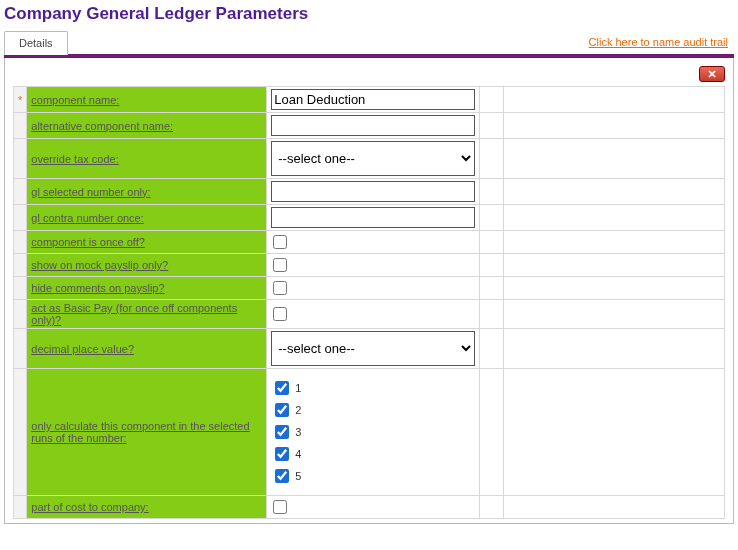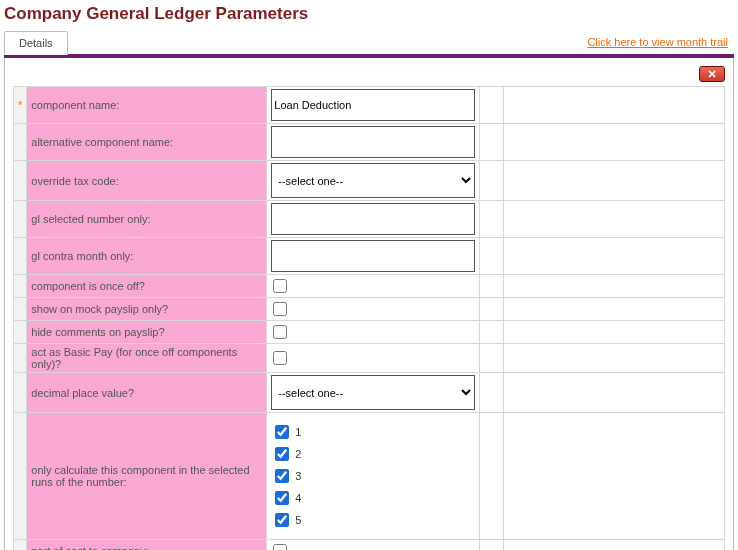--- a/index.html
+++ b/index.html
@@ -8,21 +8,21 @@
     padding: 0;
     font-family: Verdana, Arial, sans-serif;
     font-size: 11px;
     color: #333;
     background: #fff;
     width: 738px;
   }
   .page-title {
     font-size: 17px;
     font-weight: bold;
-    color: #7f1d1d;
+    color: #4c1d95;
     padding: 4px 4px 8px 4px;
   }
   .tab-row {
     position: relative;
     height: 26px;
     border-bottom: 4px solid #701a75;
     margin: 0 4px;
   }
   .tab {
     position: absolute;
@@ -81,34 +81,35 @@
   td.req {
     width: 10px;
     color: #e07b00;
     background: #f2f2f2;
     text-align: left;
     font-size: 11px;
     vertical-align: top;
   }
   td.lbl {
     width: 240px;
-    background: #f9a8d4;
+    background: #84cc16;
     color: #555;
+    text-decoration: underline;
   }
   td.ctl {
     width: 210px;
     background: #fff;
   }
   td.sp1 { width: 24px; background:#fff; }
   td.sp2 { background:#fff; }
   input.txt, select.sel {
     width: 204px;
     border: 1px solid #555;
-    font-size: 11px;
-    padding: 9px 2px;
+    font-size: 13px;
+    padding: 2px 2px;
     background: #fff;
   }
   select.sel { height: 35px; }
   textarea.ta {
     width: 204px;
     height: 90px;
     border: 1px solid #555;
     font-size: 11px;
     resize: both;
   }
@@ -120,21 +121,21 @@
   .runs-wrap { padding: 4px 2px; }
   .run-line { display:flex; align-items:center; gap:4px; margin: 4px 0; }
 </style>
 </head>
 <body>
 
 <div class="page-title">Company General Ledger Parameters</div>
 
 <div class="tab-row">
   <div class="tab">Details</div>
-  <a class="audit-link">Click here to view month trail</a>
+  <a class="audit-link">Click here to name audit trail</a>
 </div>
 
 <div class="panel">
 
   <div class="close-row">
     <span class="close-btn">✕</span>
   </div>
 
   <table class="form">
     <tbody>
@@ -165,21 +166,21 @@
     </tr>
     <tr>
       <td class="req"></td>
       <td class="lbl">gl selected number only:</td>
       <td class="ctl"><input class="txt" type="text" value="" style=""></td>
       <td class="sp1"></td>
           <td class="sp2"></td>
     </tr>
     <tr>
       <td class="req"></td>
-      <td class="lbl">gl contra month only:</td>
+      <td class="lbl">gl contra number once:</td>
       <td class="ctl"><input class="txt" type="text" value="" style=""></td>
       <td class="sp1"></td>
           <td class="sp2"></td>
     </tr>
     <tr>
       <td class="req"></td>
       <td class="lbl">component is once off?</td>
       <td class="ctl"><input class="cb" type="checkbox" style=""></td>
       <td class="sp1"></td>
           <td class="sp2"></td>

